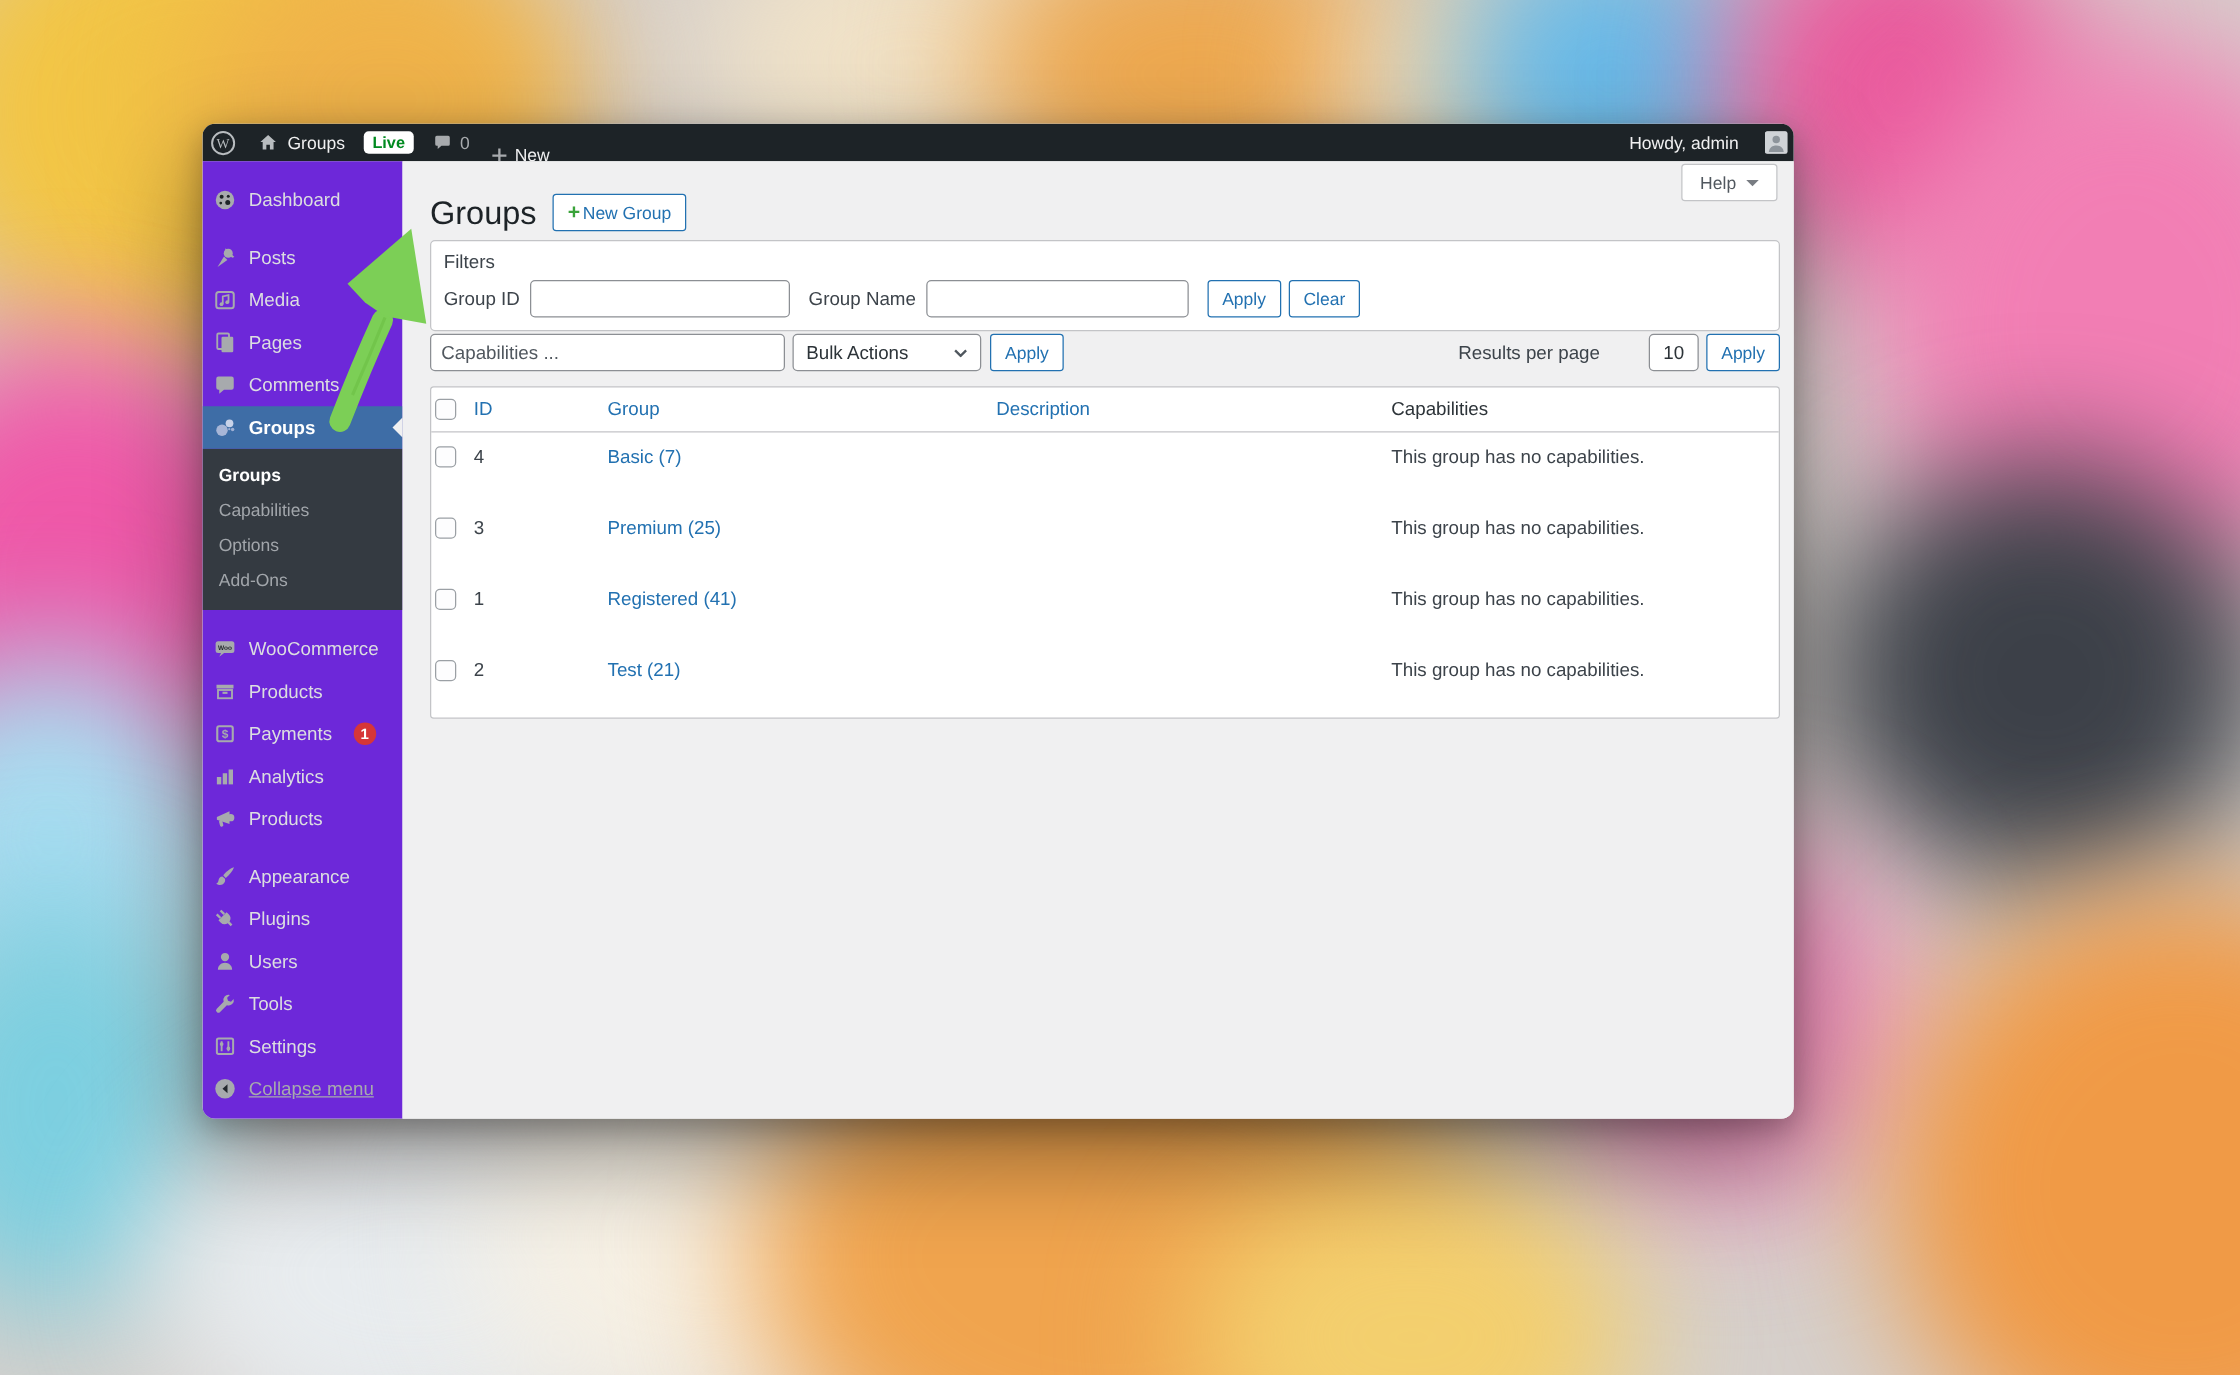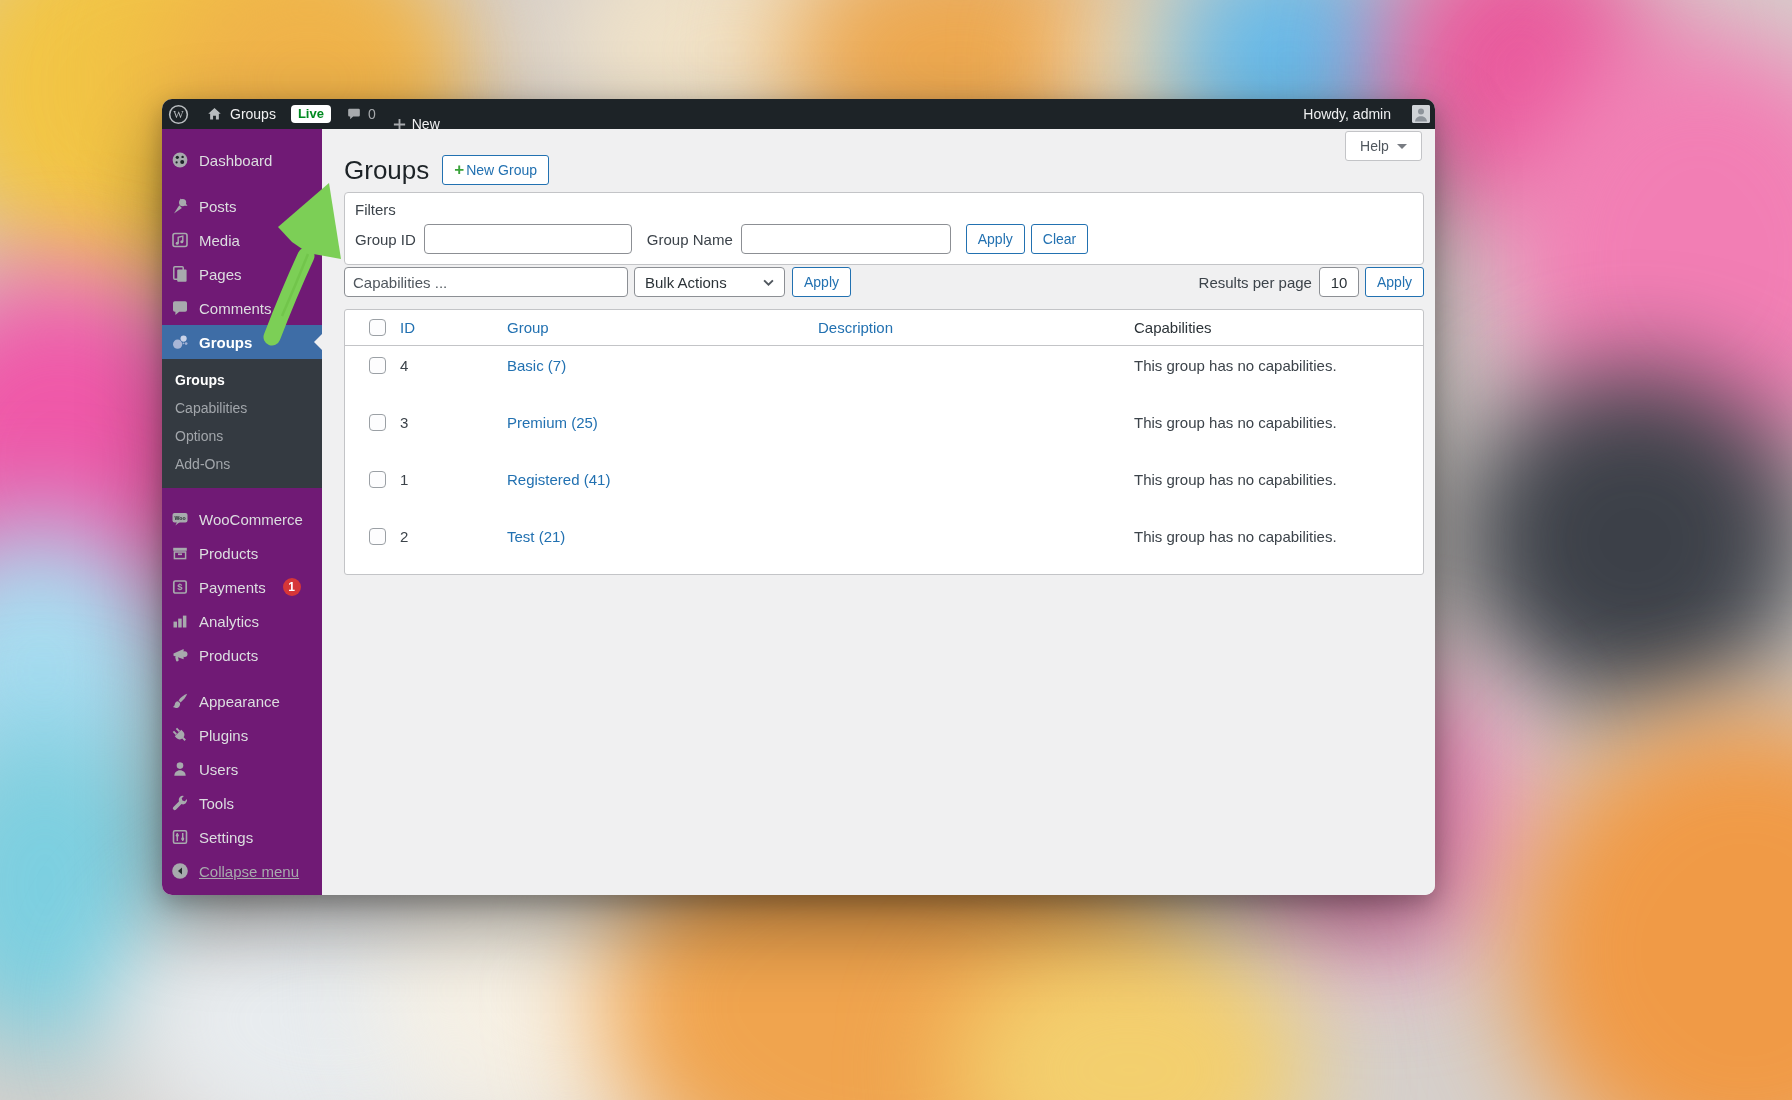--- a/index.html
+++ b/index.html
@@ -24,21 +24,21 @@
   .live-badge { margin-left:8px; background:#ffffff; color:#008a20; font-size:13px; font-weight:600;
                 padding:1px 7px; border-radius:4px; line-height:16px; }
   .ab-comments { margin-left:15px; gap:6px; color:#a7aaad; }
   .ab-new { margin-left:16px; gap:5px;margin-top:20px; }
   .ab-right { margin-left:auto; display:flex; align-items:center; gap:21px; }
   .avatar { width:18px; height:18px; border-radius:2px; overflow:hidden; background:#cfd3d7; display:block; }
 
   .body-row { display:flex; height:766px; }
 
   
-  .sidebar { width:160px; background:#701a75; flex:none; padding-top:14px; color:#dcdee0; }
+  .sidebar { width:160px; background:#6d28d9; flex:none; padding-top:14px; color:#dcdee0; }
   .menu-item { height:34px; display:flex; align-items:center; padding-left:9px; gap:10px;
                font-size:15px; font-weight:500; cursor:pointer; position:relative; }
   .menu-item .mi-icon { width:18px; height:18px; flex:none; display:flex; align-items:center; justify-content:center; }
   .menu-sep { height:12px; }
   .menu-item.active { background:#3e6da6; color:#ffffff; font-weight:600; }
   .notch { position:absolute; right:0; top:50%; margin-top:-8px; width:0; height:0;
            border:8px solid transparent; border-right-color:#f0f0f1; }
   .submenu { background:#343a41; padding:7px 0 10px; }
   .submenu-item { height:28px; line-height:28px; padding-left:13px; font-size:14px; color:#a2a6ab; cursor:pointer; }
   .submenu-item.current { color:#ffffff; font-weight:700; }
@@ -76,25 +76,25 @@
   .toolbar-row { position:absolute; top:138px; left:22px; width:1080px; height:30px;
                  display:flex; align-items:center; font-size:15px; }
   .caps-input { width:284px; }
   .caps-input::placeholder { color:#50575e; opacity:1; }
   .select-box { width:151px; height:30px; margin-left:6px; border:1px solid #8c8f94; border-radius:4px;
                 background:#fff; display:flex; align-items:center; justify-content:space-between;
                 padding:0 10px; color:#2c3338; cursor:pointer; }
   .toolbar-row .apply-left { margin-left:7px; }
   .spacer { flex:1; }
   .rpp-label { color:#3c434a; margin-right:7px; }
-  .rpp-input { width:40px; text-align:center; margin-right:6px; }
+  .rpp-input { width:40px; text-align:center; margin-right:6px;margin-left:32px; }
 
   .groups-table { position:absolute; top:180px; left:22px; width:1080px; background:#fff;
                   border:1px solid #c3c4c7; border-radius:3px; }
-  .t-row { display:grid; grid-template-columns:31px 107px 311px 316px 1fr; padding-left:24px;
+  .t-row { display:grid; grid-template-columns:31px 107px 311px 316px 1fr; padding-left:3px;
            align-items:start; }
   .t-head { height:36px; border-bottom:1px solid #c3c4c7; align-items:center; }
   .t-head .th { font-size:15px; }
   .th-link { color:#2271b1; cursor:pointer; }
   .th-plain { color:#2c3338; }
   .t-body-row { height:57px; padding-top:11px; font-size:15px; color:#3c434a; }
   .checkbox { width:17px; height:17px; border:1.5px solid #9ba0a5; border-radius:4px;
               background:#fdfdfe; display:inline-block; cursor:pointer; }
   .group-link { color:#2271b1; cursor:pointer; }
 

